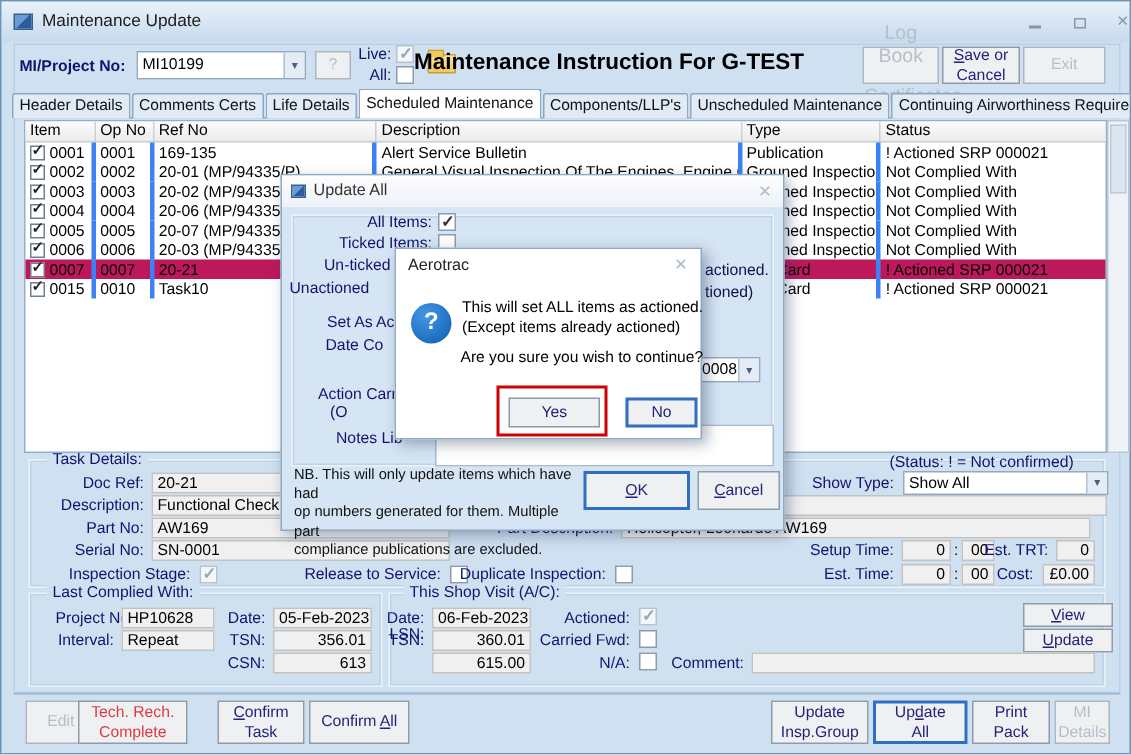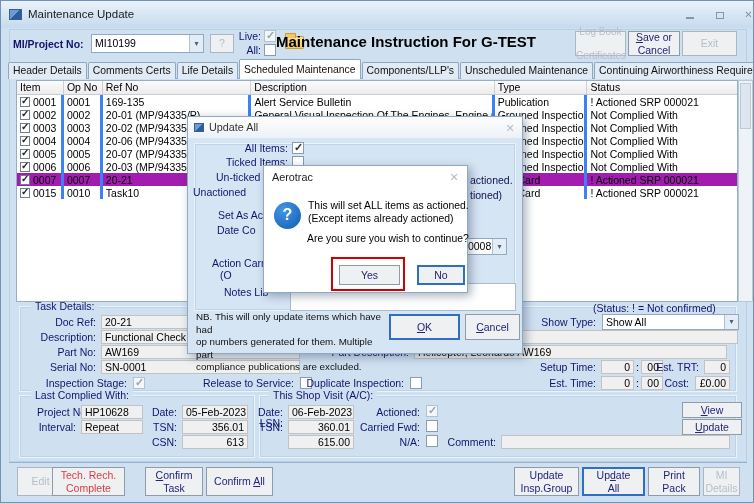--- a/index.html
+++ b/index.html
@@ -33,21 +33,21 @@
   
   #tabs{position:absolute;left:7px;top:58px;height:20px;display:flex;align-items:flex-end;z-index:2;}
   .tab{height:17px;border:1px solid #8fa8bf;border-bottom:none;background:#e0ebf5;padding:0 4px;font-size:10.4px;line-height:16px;white-space:nowrap;margin-right:1px;border-radius:2px 2px 0 0;color:#111;}
   .tab.active{height:20px;background:#fff;line-height:19px;z-index:3;}
   #tabline{position:absolute;left:8px;top:77px;width:738px;height:1px;background:#96aec6;z-index:1;}
   
   #tblwrap{position:absolute;left:15px;top:79px;width:722px;height:222px;background:#fff;border:1px solid #96aec6;z-index:1;}
   .thr{display:flex;height:14px;background:linear-gradient(#fbfbfb,#ececec);border-bottom:1px solid #c6cdd4;font-size:10.5px;line-height:13px;}
   .th{border-right:1px solid #cfcfcf;padding:0 3px;white-space:nowrap;overflow:hidden;}
   .tr{display:flex;height:13px;font-size:10.5px;line-height:12px;}
-  .tr.hl{background:#a21caf;}
+  .tr.hl{background:#be185d;}
   .td{border-right:3px solid #3b82f6;padding:0 3px;white-space:nowrap;overflow:hidden;display:flex;align-items:center;}
   .c1{width:47px;}.c2{width:39px;}.c3{width:149px;}.c4{width:244px;}.c5{width:93px;}.c6{width:150px;border-right:none;}
   .rcb{display:inline-block;width:10px;height:10px;border:1px solid #6f7f8e;background:#fff;position:relative;margin-right:3px;flex:0 0 auto;}
   .rcb.checked::after{content:"\2713";position:absolute;left:0px;top:-3px;font-size:10px;font-weight:bold;color:#222;}
   #vscroll{position:absolute;left:737px;top:79px;width:15px;height:222px;background:#eef3f8;border:1px solid #b9c8d8;z-index:1;}
   #vthumb{position:absolute;left:1px;top:2px;width:11px;height:46px;background:#dde6ef;border:1px solid #bccadb;}
   
   .dlg{position:absolute;background:#d6e5f4;border:1px solid #8fa9c2;box-shadow:3px 3px 9px rgba(40,60,90,.4);}
   .dlg.white{background:#fff;}
   .dtb{position:absolute;left:0;top:0;right:0;height:21px;background:linear-gradient(#fdfdfe,#edf2f7);}
@@ -88,21 +88,21 @@
   </div>
   <div class="btn dis" style="left:209px;top:33px;width:24px;height:19px;">
       <span>?</span>
     </div>
   <span class="lb" style="right:492px;top:29px;">Live:</span>
   <span class="cb dim checked" style="left:263px;top:29px;"></span>
   <span class="lb" style="right:492px;top:43px;">All:</span>
   <span class="cb" style="left:263px;top:43px;"></span>
   <span class="folder" style="left:284px;top:35px;"></span>
   <div id="bigtitle">Maintenance Instruction For G-TEST</div>
-  <div class="btn dis" style="left:574px;top:30px;width:51px;height:25px;font-size:10px;gap:12px;">
+  <div class="btn dis" style="left:574px;top:30px;width:51px;height:25px;font-size:13px;gap:12px;">
     <span>Log Book</span>
       <span>Certificates</span>
   </div>
   <div class="btn" style="left:627px;top:30px;width:52px;height:25px;">
     <span><u>S</u>ave or</span>
       <span>Cancel</span>
   </div>
   <div class="btn dis" style="left:681px;top:30px;width:55px;height:25px;">
       <span>Exit</span>
     </div>

